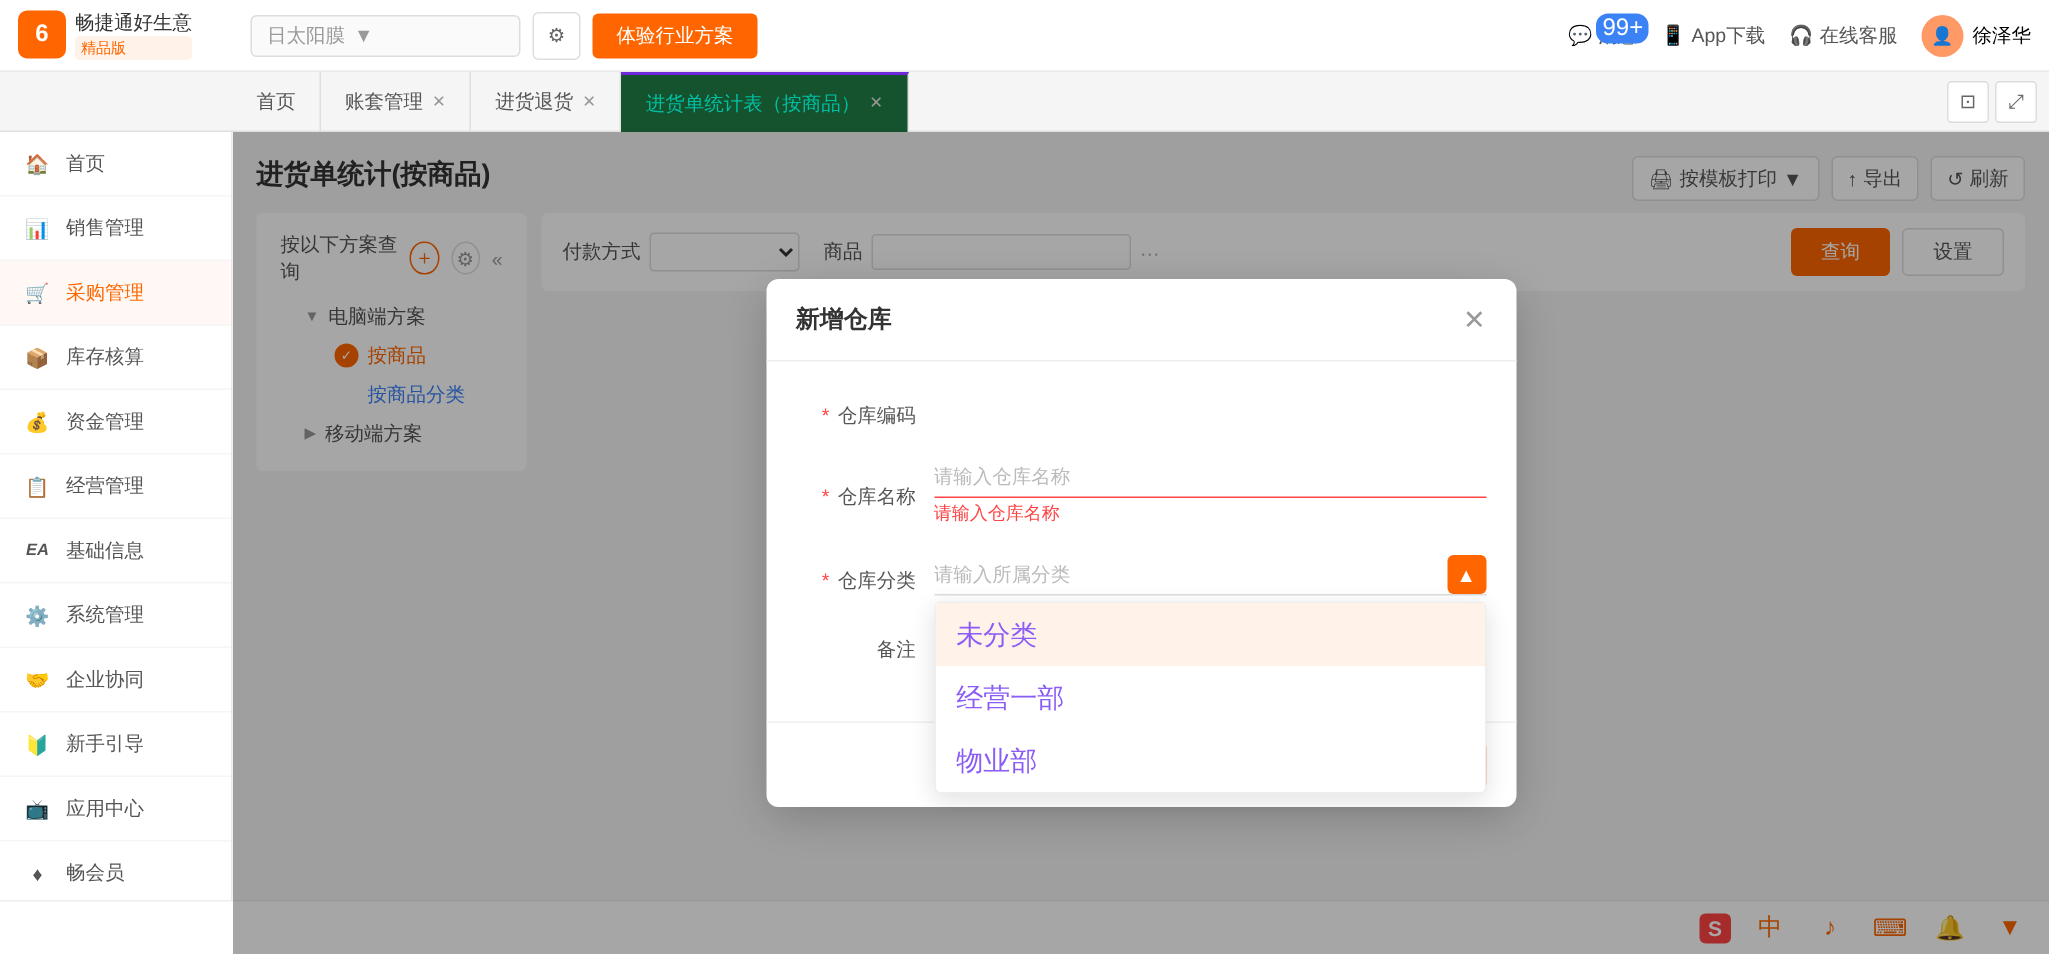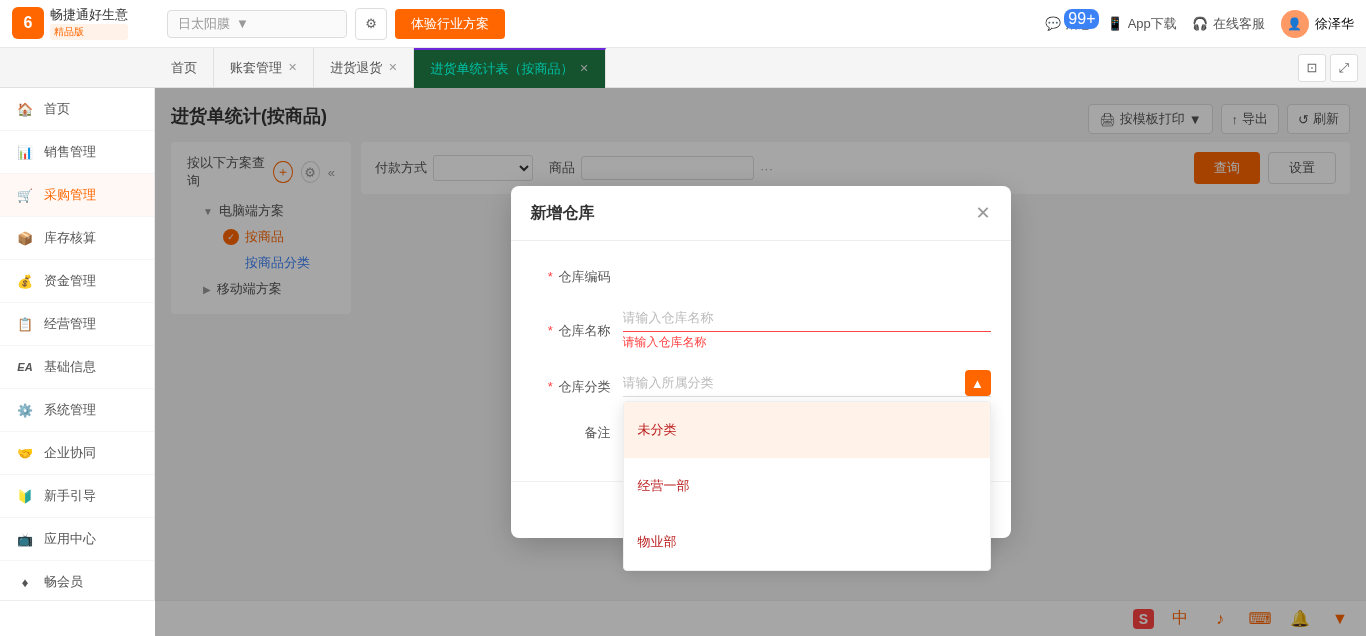--- a/index.html
+++ b/index.html
@@ -376,23 +376,23 @@
       top: calc(100% + 4px);
       left: 0;
       right: 0;
       background: #fff;
       border: 1px solid #eee;
       border-radius: 4px;
       box-shadow: 0 4px 16px rgba(0,0,0,0.12);
       z-index: 200;
     }
     .dropdown-option {
-      padding: 19px 14px;
-      font-size: 13px;
-      color: #b91c1c;
+      padding: 9px 14px;
+      font-size: 18px;
+      color: #8b5cf6;
       cursor: pointer;
     }
     .dropdown-option.selected { background: #fff2e8; }
 
     .modal-footer {
       padding: 12px 20px;
       display: flex;
       justify-content: flex-end;
       gap: 10px;
       border-top: 1px solid #f0f0f0;

